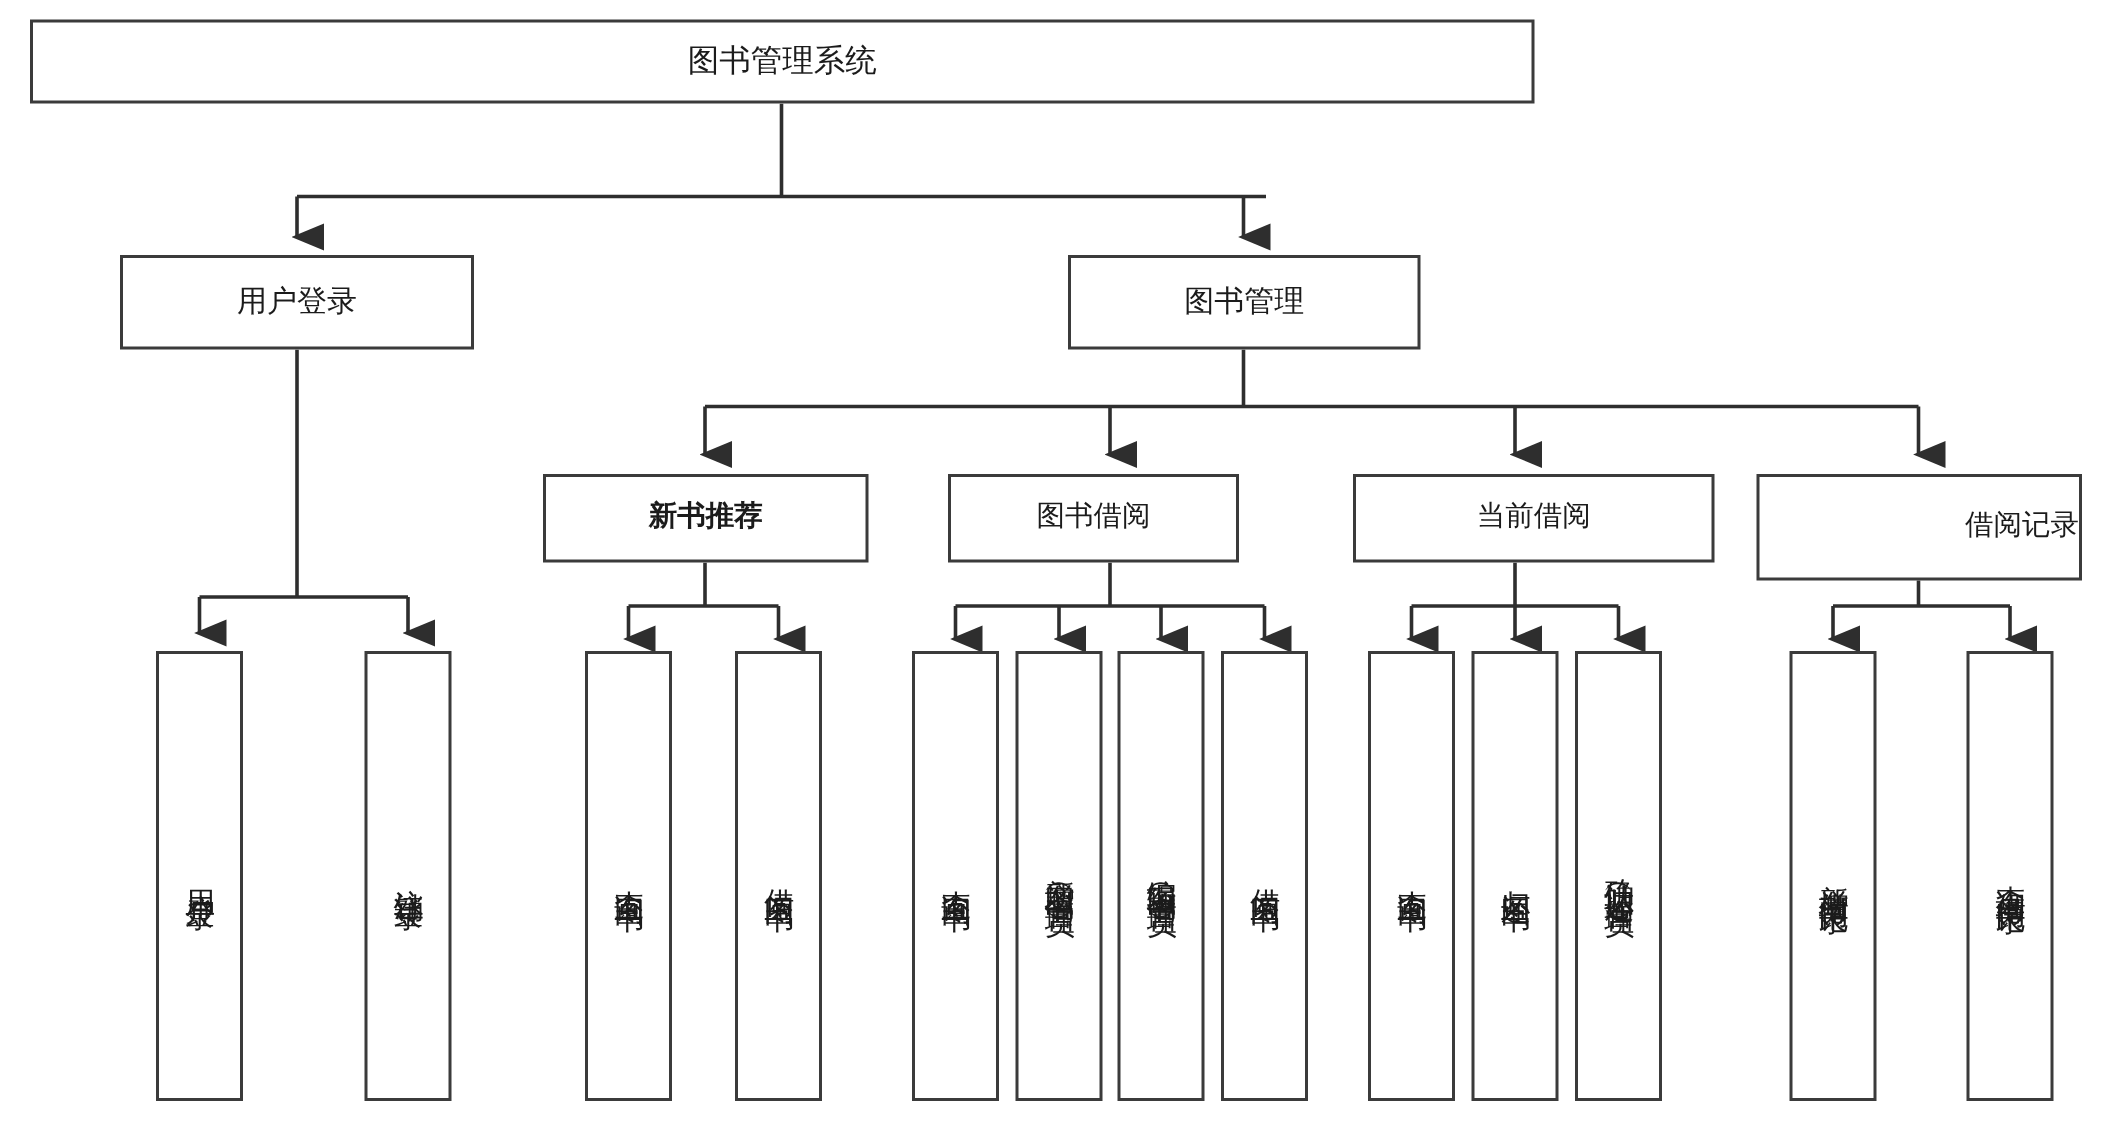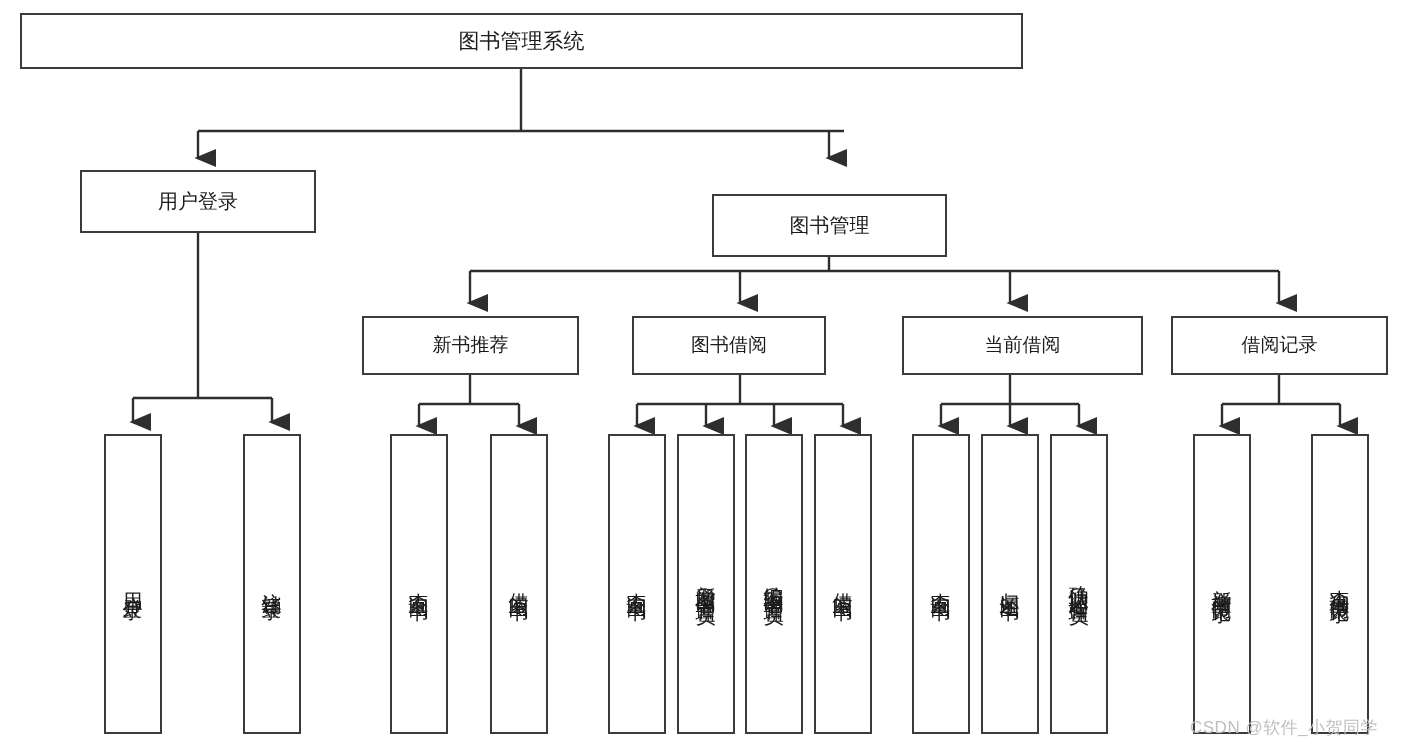--- a/index.html
+++ b/index.html
@@ -121,34 +121,34 @@
     </g>
   </svg>
 
   <div class="node root" style="left:20px; top:13px; width:1003px; height:56px;">
     <span class="label">图书管理系统</span>
   </div>
 
   <div class="node level2" style="left:80px; top:170px; width:236px; height:63px;">
     <span class="label">用户登录</span>
   </div>
-  <div class="node level2" style="left:712px; top:170px; width:235px; height:63px;margin-top:24px;">
+  <div class="node level2" style="left:712px; top:170px; width:235px; height:63px;">
     <span class="label">图书管理</span>
   </div>
 
-  <div class="node level3" style="left:362px; top:316px; width:217px; height:59px;">
+  <div class="node level3" style="left:362px; top:316px; width:217px; height:59px;font-weight:bold;">
     <span class="label">新书推荐</span>
   </div>
   <div class="node level3" style="left:632px; top:316px; width:194px; height:59px;">
     <span class="label">图书借阅</span>
   </div>
   <div class="node level3" style="left:902px; top:316px; width:241px; height:59px;">
     <span class="label">当前借阅</span>
   </div>
-  <div class="node level3" style="left:1171px; top:316px; width:217px; height:59px;">
+  <div class="node level3" style="left:1171px; top:316px; width:217px; height:71px;justify-content:flex-end;">
     <span class="label">借阅记录</span>
   </div>
 
   <div class="node leaf" style="left:104px; top:434px; width:58px; height:300px;">
     <span class="label">用户登录</span>
   </div>
   <div class="node leaf" style="left:243px; top:434px; width:58px; height:300px;">
     <span class="label">注销登录</span>
   </div>
 
@@ -182,15 +182,14 @@
     <span class="label">确认归还（管理员）</span>
   </div>
 
   <div class="node leaf" style="left:1193px; top:434px; width:58px; height:300px;">
     <span class="label">新增借阅记录</span>
   </div>
   <div class="node leaf" style="left:1311px; top:434px; width:58px; height:300px;">
     <span class="label">查询借阅记录</span>
   </div>
 
-  <div class="watermark" style="left:1190px; top:716px;">CSDN @软件_小贺同学</div>
 
 </div>
 
 </body></html>

